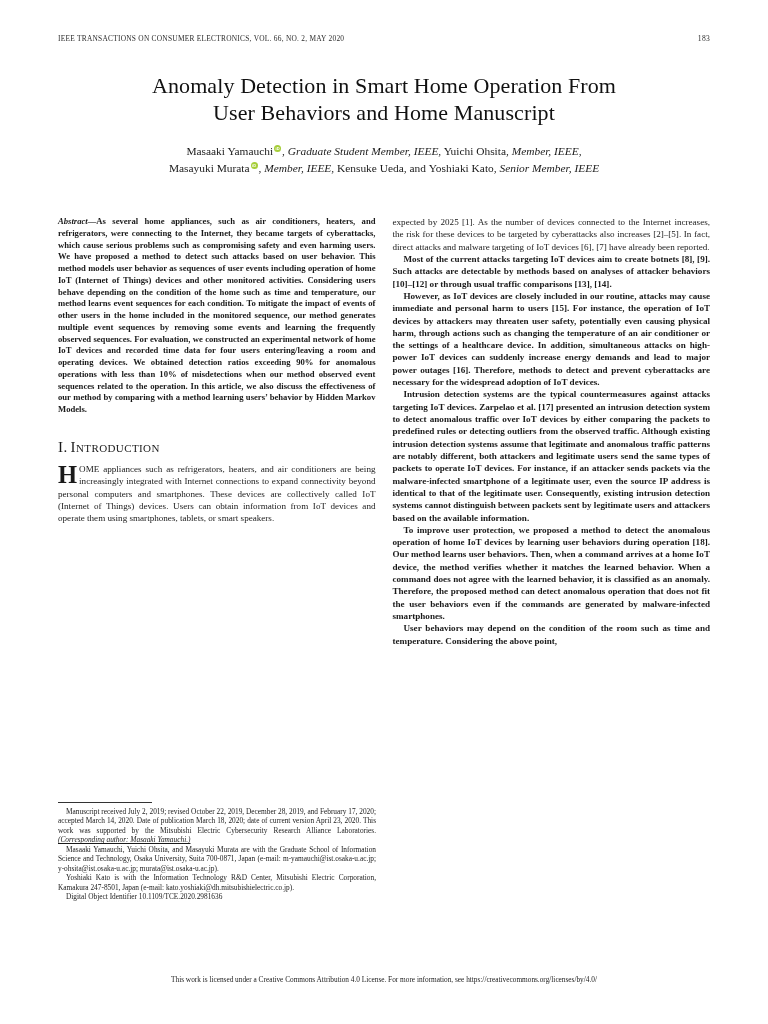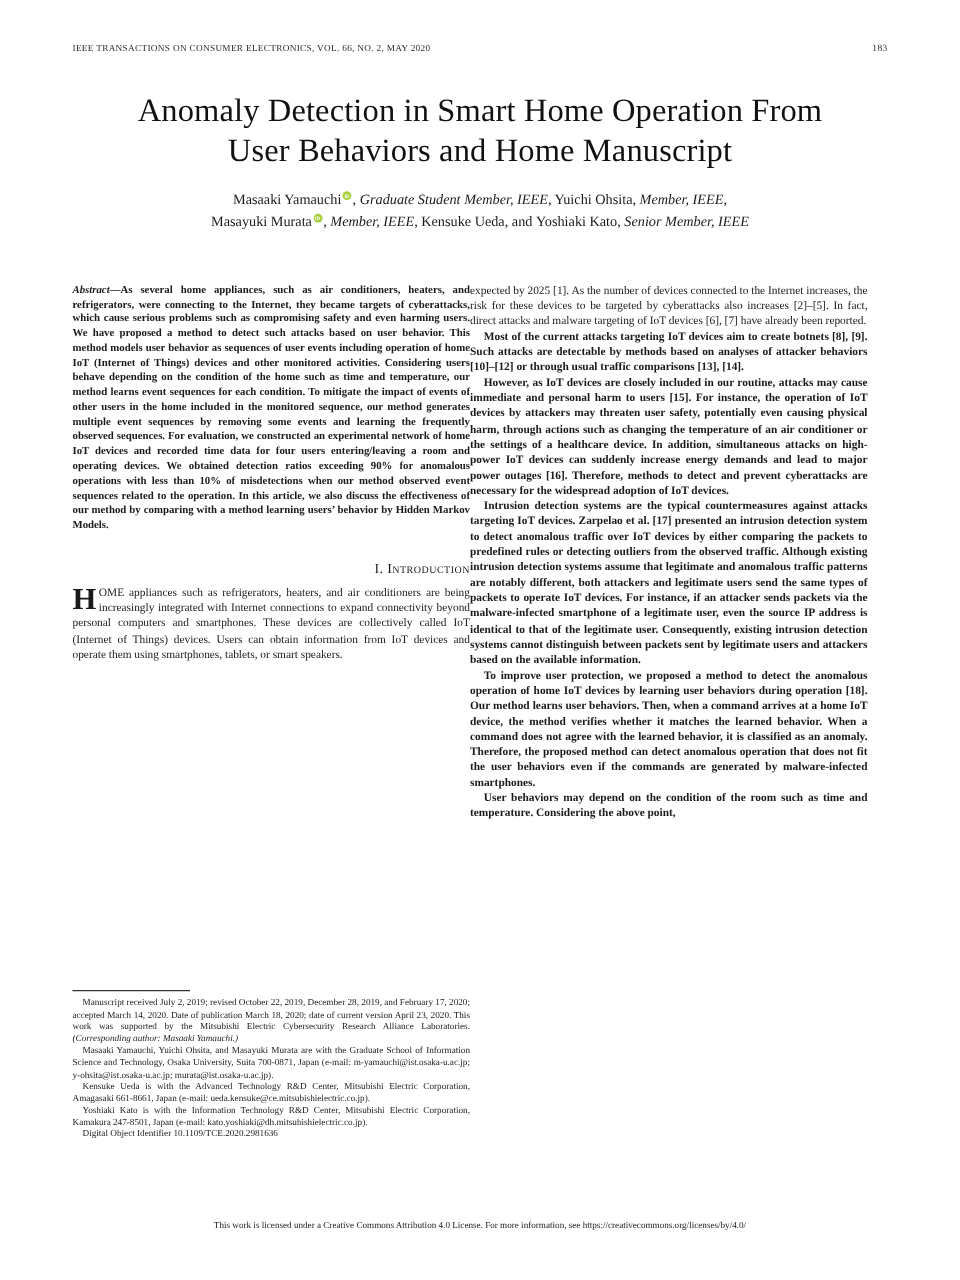--- a/index.html
+++ b/index.html
@@ -35,21 +35,21 @@
     font-variant: small-caps;
     text-transform: uppercase;
     margin-bottom: 30px;
   }
   .runhead .journal { white-space: nowrap; }
   .runhead .pageno { font-size: 7.6px; }
 
   
   .title {
     text-align: center;
-    font-size: 26px;
+    font-size: 22px;
     line-height: 1.22;
     font-weight: 400;
     letter-spacing: 0.1px;
     margin: 6px 20px 0 20px;
     color: #111;
   }
 
   
   .authors {
     text-align: center;
@@ -81,20 +81,21 @@
     text-align: center;
     color: #ffffff;
     font-family: "Liberation Sans", sans-serif;
     font-style: normal;
     font-weight: bold;
   }
 
   
   .columns {
     display: flex;
+    gap: 17px;
     margin-top: 38px;
   }
   .col {
     width: 318px;
     position: relative;
   }
 
   p {
     margin: 0;
     text-align: justify;
@@ -112,24 +113,24 @@
     text-align: justify;
   }
   .indexterms { text-indent: 11px; margin-top: 11px; }
   .abstract .lead, .indexterms .lead {
     font-style: italic;
     font-weight: bold;
   }
 
   
   h2.section {
-    font-size: 11px;
+    font-size: 15px;
     font-weight: normal;
     font-variant: small-caps;
-    text-align: right;
+    text-align: left;
     letter-spacing: 0.4px;
     margin: 23px 0 7px 0;
   }
   h2.section .num { margin-right: 3px; }
 
   
   .dropcap-para {
     text-align: justify;
     font-size: 9.1px;
     line-height: 1.355;
@@ -157,21 +158,21 @@
     background: #333;
     margin: 0 0 4px 0;
   }
   .footnote-area p {
     font-size: 7.35px;
     line-height: 1.3;
     text-align: justify;
     text-indent: 8px;
     margin: 0;
   }
-  .footnote-area .it { font-style: italic; }
+  .footnote-area .it { font-style: italic; text-decoration: underline; }
 
   
   .license {
     position: absolute;
     left: 0;
     right: 0;
     bottom: 40px;
     text-align: center;
     font-size: 7.3px;
     color: #222;
@@ -215,21 +216,20 @@
 
         <p class="dropcap-para">
           <span class="dropcap">H</span><span>OME appliances such as refrigerators, heaters, and air conditioners are being increasingly integrated with Internet connections to expand connectivity beyond personal computers and smartphones. These devices are collectively called IoT (Internet of Things) devices. Users can obtain information from IoT devices and operate them using smartphones, tablets, or smart speakers.</span>
         </p>
 
 
         <div class="footnote-area">
           <div class="fnrule"></div>
           <p><span>Manuscript received July 2, 2019; revised October 22, 2019, December 28, 2019, and February 17, 2020; accepted March 14, 2020. Date of publication March 18, 2020; date of current version April 23, 2020. This work was supported by the Mitsubishi Electric Cybersecurity Research Alliance Laboratories. </span><span class="it">(Corresponding author: Masaaki Yamauchi.)</span></p>
           <p>Masaaki Yamauchi, Yuichi Ohsita, and Masayuki Murata are with the Graduate School of Information Science and Technology, Osaka University, Suita 700-0871, Japan (e-mail: m-yamauchi@ist.osaka-u.ac.jp; y-ohsita@ist.osaka-u.ac.jp; murata@ist.osaka-u.ac.jp).</p>
-          <p>Kensuke Ueda is with the Advanced Technology R&amp;D Center, Mitsubishi Electric Corporation, Amagasaki 661-8661, Japan (e-mail: ueda.kensuke@ce.mitsubishielectric.co.jp).</p>
           <p>Yoshiaki Kato is with the Information Technology R&amp;D Center, Mitsubishi Electric Corporation, Kamakura 247-8501, Japan (e-mail: kato.yoshiaki@dh.mitsubishielectric.co.jp).</p>
           <p>Digital Object Identifier 10.1109/TCE.2020.2981636</p>
         </div>
 
       </div>
     </div>
 
     <div class="col">
       <div class="colwrap">
         <p>expected by 2025 [1]. As the number of devices connected to the Internet increases, the risk for these devices to be targeted by cyberattacks also increases [2]–[5]. In fact, direct attacks and malware targeting of IoT devices [6], [7] have already been reported.</p>

